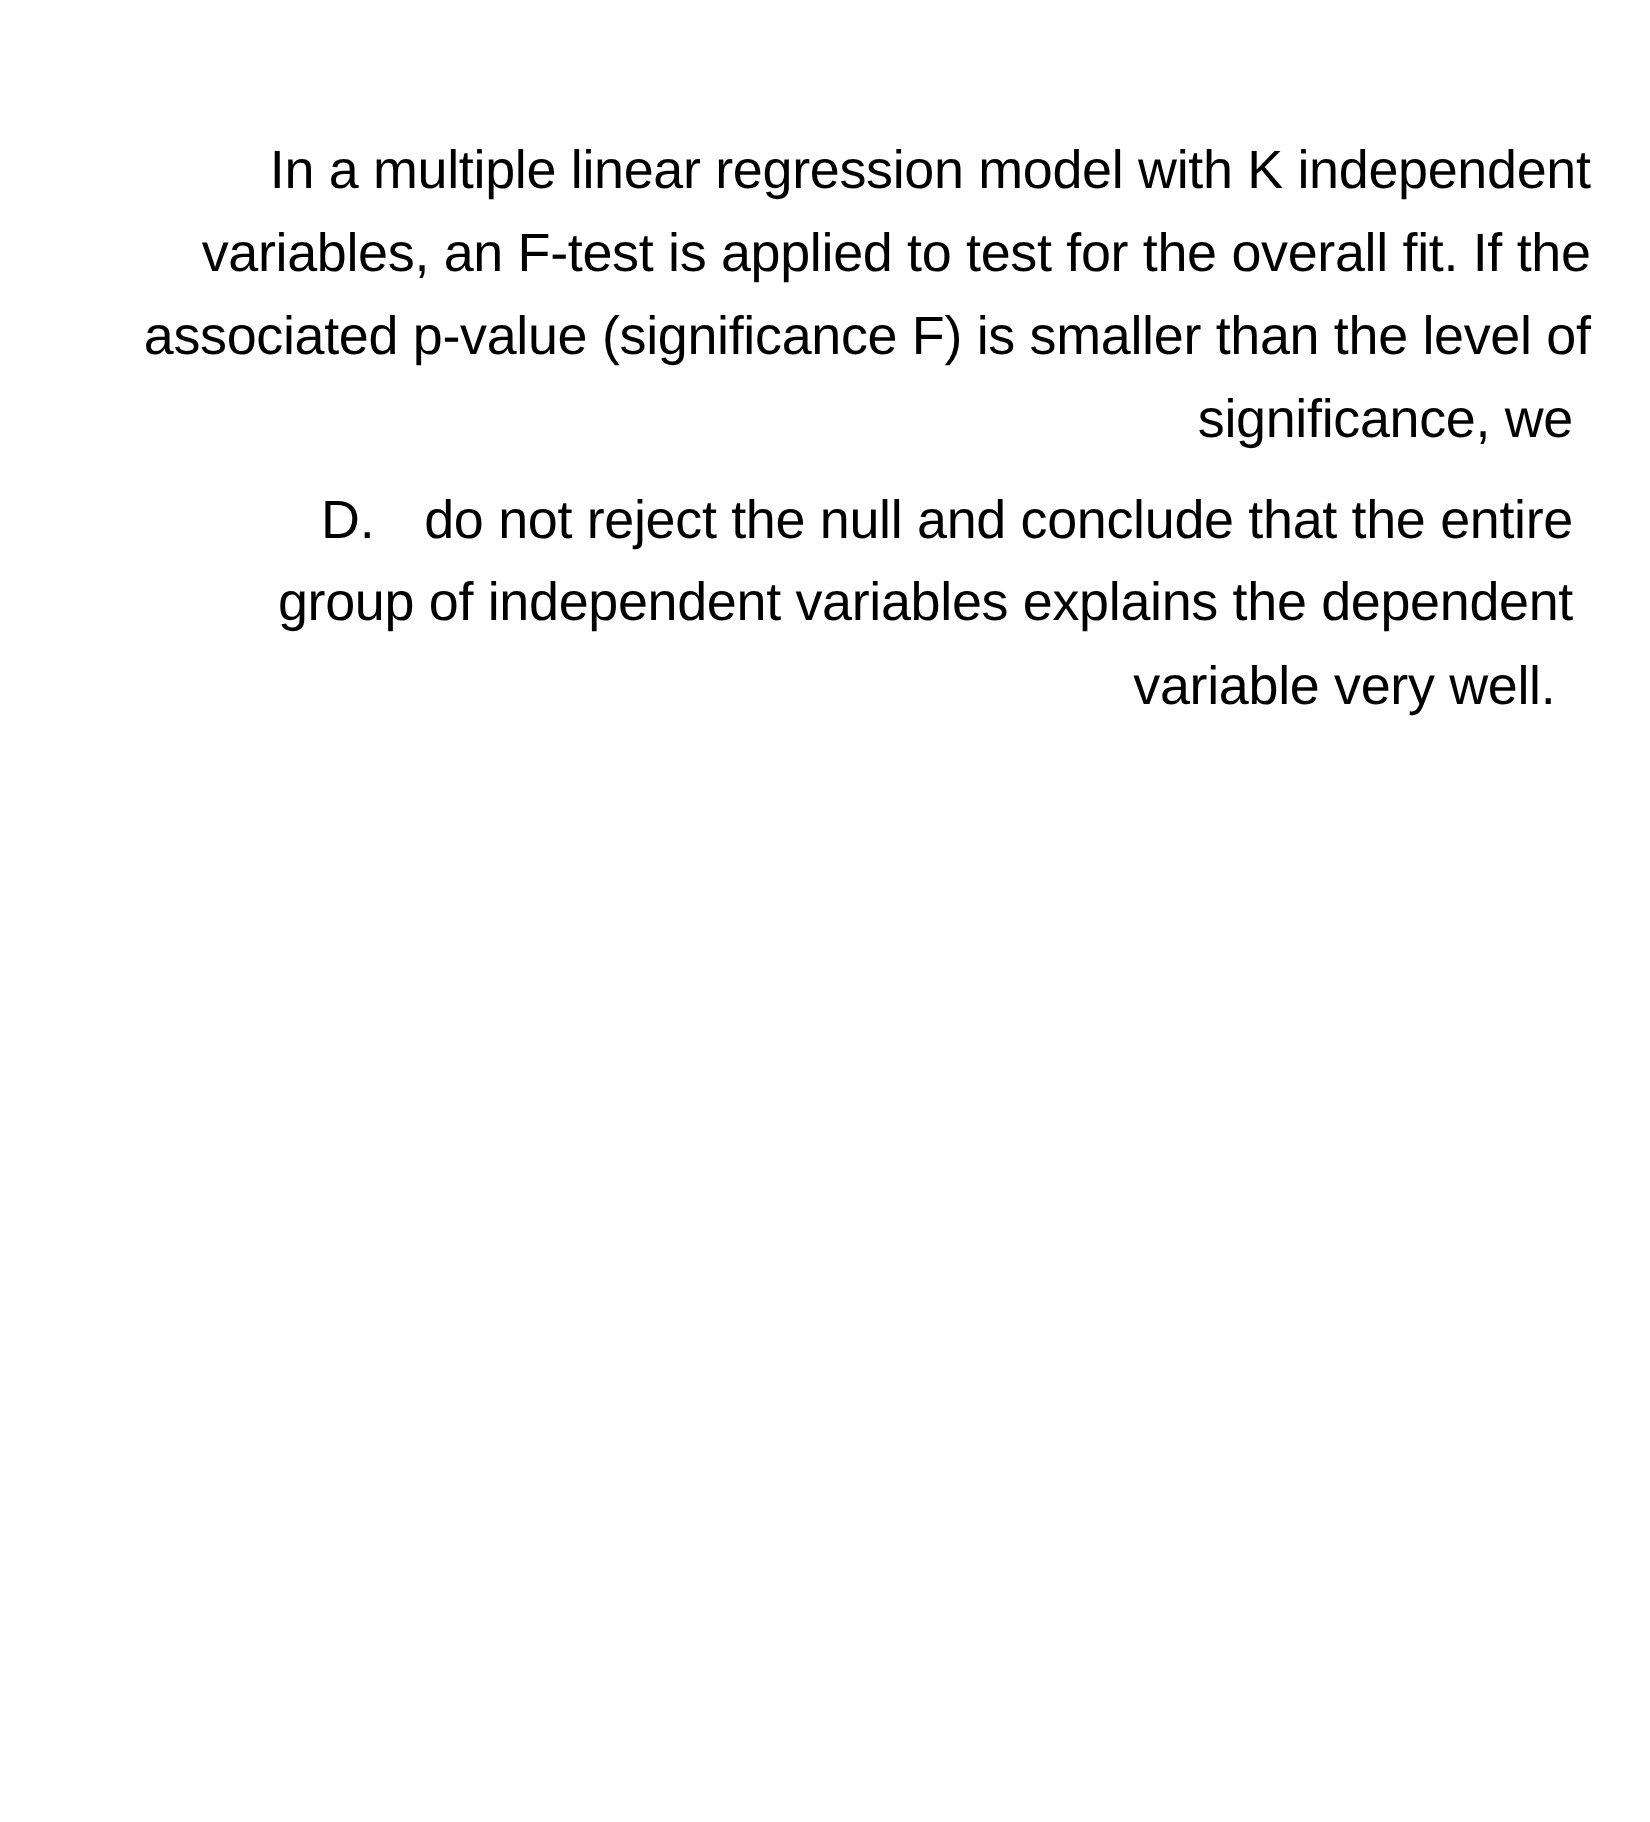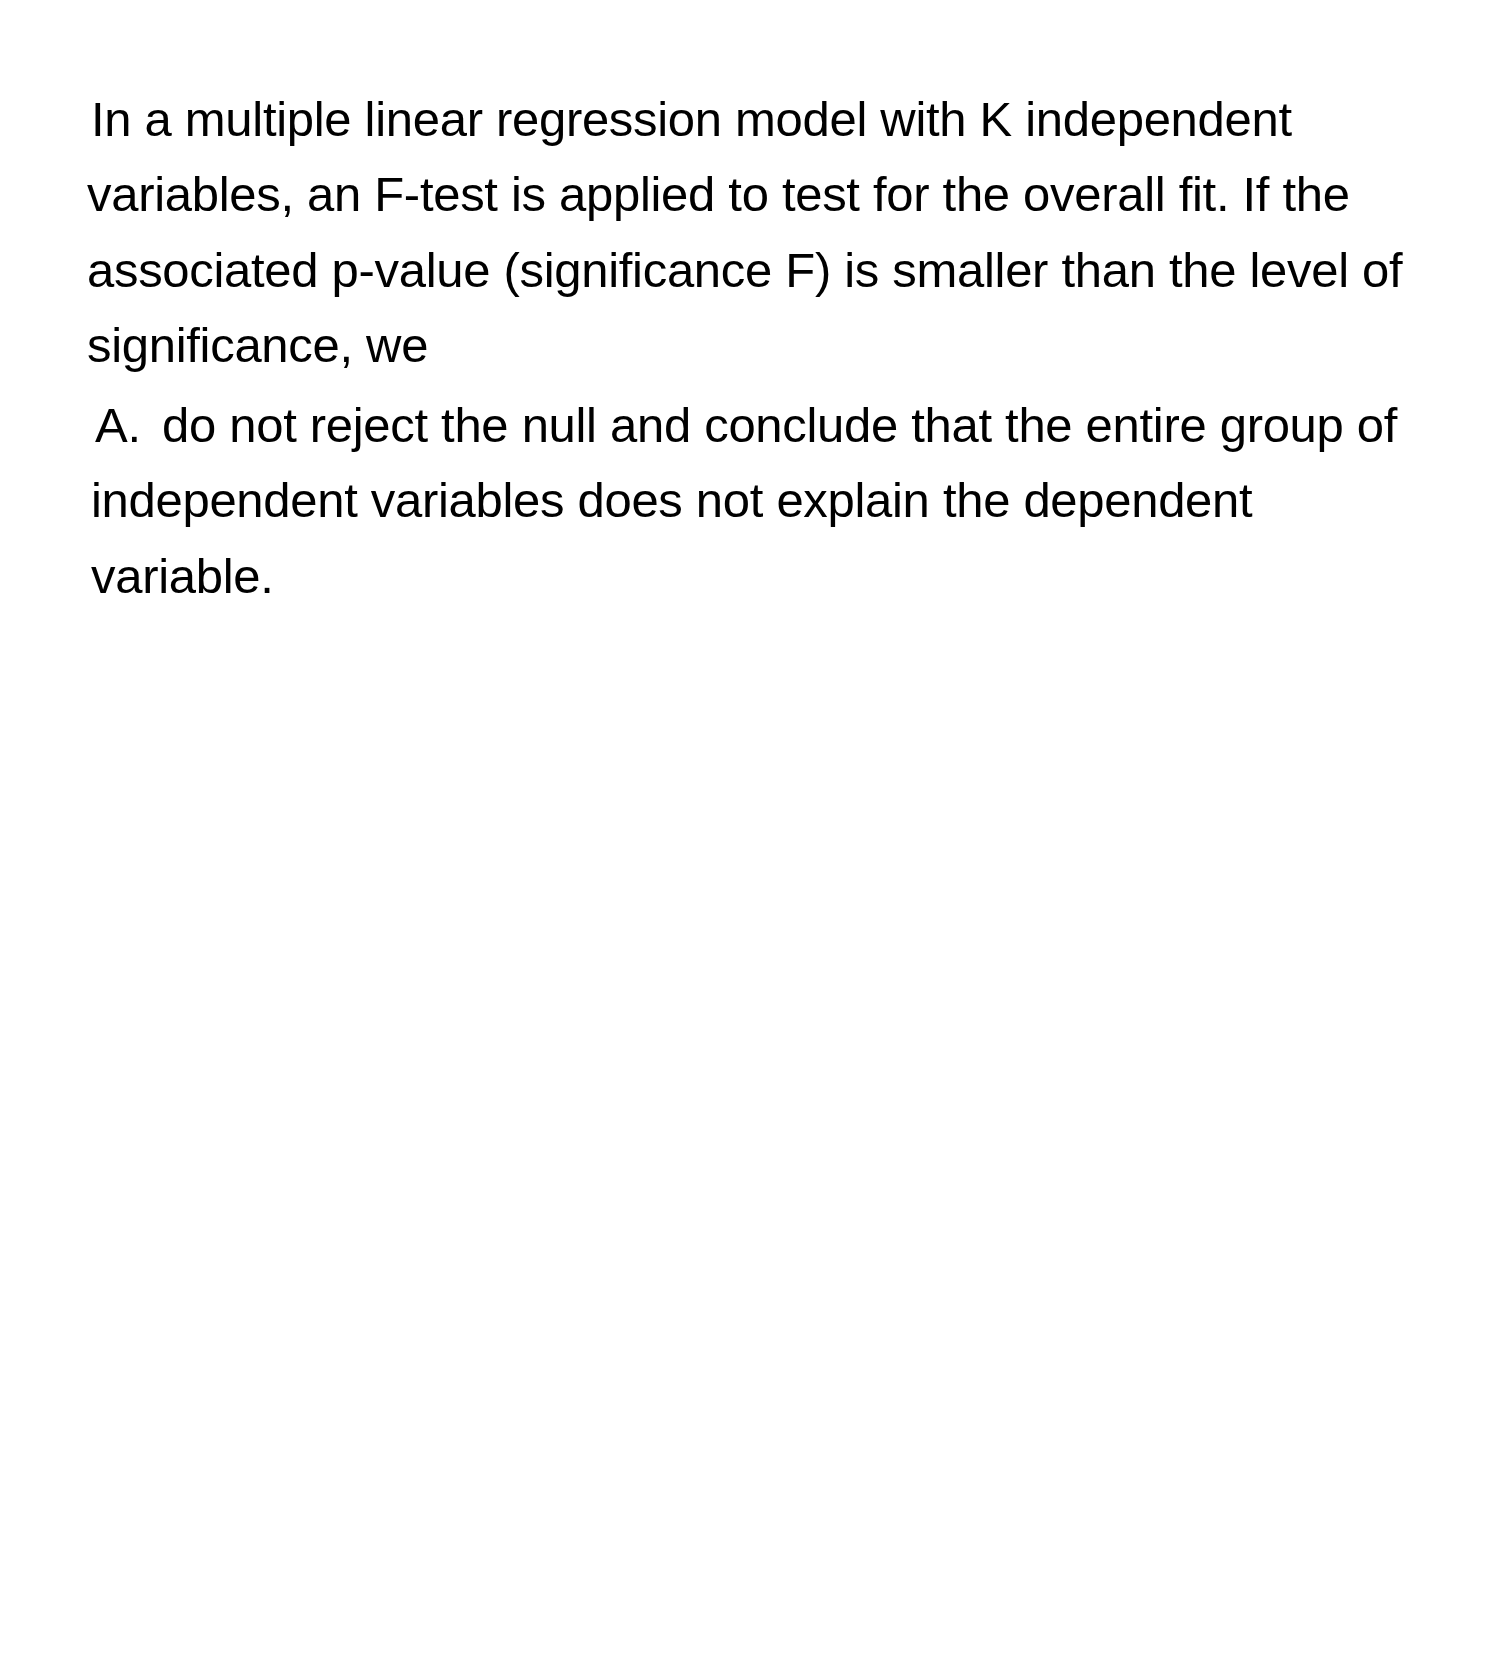--- a/index.html
+++ b/index.html
@@ -1,18 +1,19 @@
 <!DOCTYPE html>
 <html><head>
   <meta charset="utf-8">
   <style>
     * {
-      margin: 4px;
+      margin: 16px;
       padding: 0;
       box-sizing: border-box;
+      text-align: right;
     }
     body {
       font-family: -apple-system, BlinkMacSystemFont, "Segoe UI", Helvetica, Arial, sans-serif;
       background: #ffffff;
       width: 1500px;
       height: 1656px;
       padding: 70px 70px 70px 75px;
     }
     .question-container {
       font-size: 49px;
@@ -32,15 +33,15 @@
     .option-text {
       display: inline;
     }
   </style>
 </head>
 <body>
 
 <div class="question-container">
   <span class="question-stem">In a multiple linear regression model with K independent variables, an F-test is applied to test for the overall fit. If the associated p-value (significance F) is smaller than the level of significance, we</span>
   <span class="option">
-    <span class="option-label">A.</span><span class="option-text"> do not reject the null and conclude that the entire group of independent variables does not explain the dependent variable.</span>
+    <span class="option-label">D.</span><span class="option-text"> do not reject the null and conclude that the entire group of independent variables explains the dependent variable very well.</span>
   </span>
 </div>
 
 </body></html>

